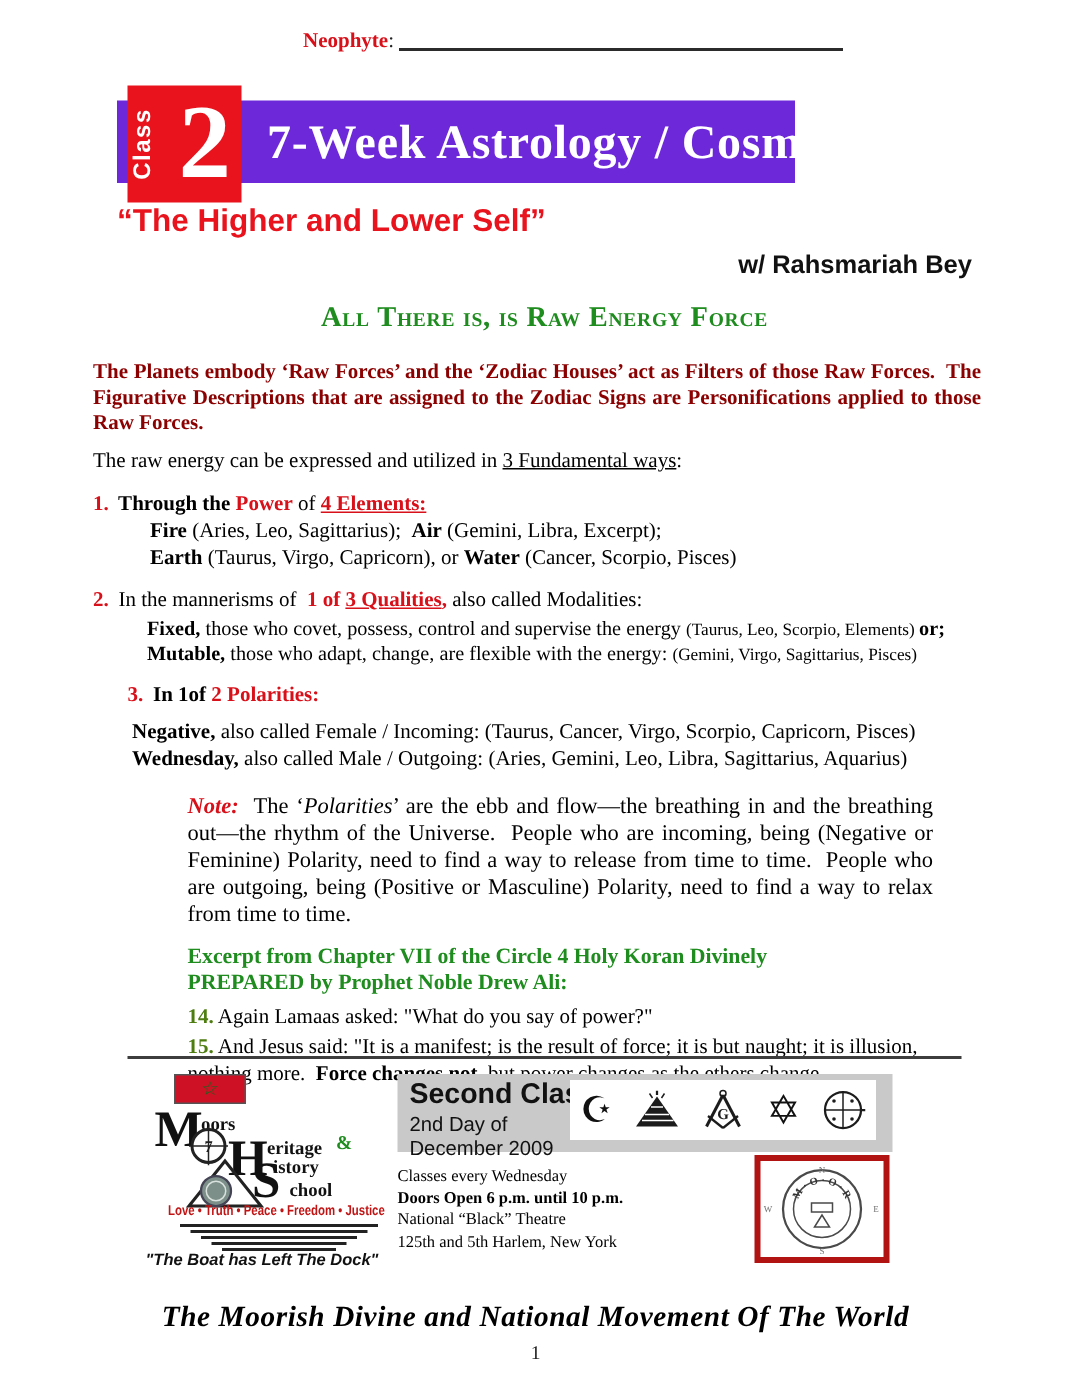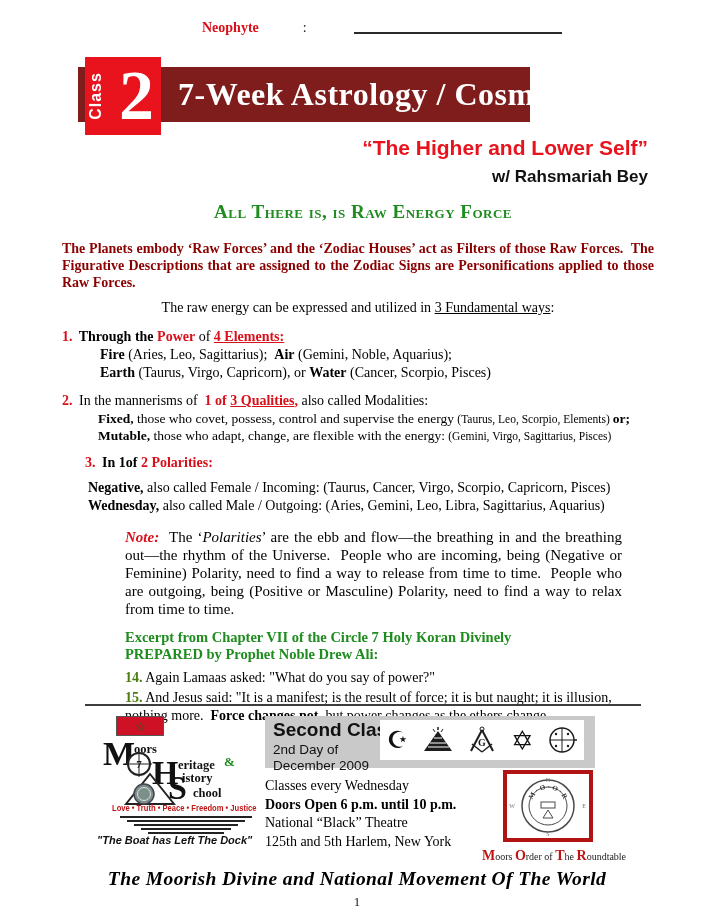--- a/index.html
+++ b/index.html
@@ -1,40 +1,40 @@
 <!DOCTYPE html>
 <html><head>
 <meta charset="utf-8">
 <style>
   html,body{margin:0;padding:0;background:#e9e9e9;}
   .page{position:relative;width:714px;height:924px;background:#ffffff;margin:0 auto;overflow:hidden;
         font-family:"Liberation Serif",serif;color:#000;}
   
-  .neo{position:absolute;left:202px;top:20px;width:360px;display:flex;align-items:flex-end;gap:44px;}
+  .neo{position:absolute;left:202px;top:20px;width:360px;display:flex;align-items:flex-end;}
   .neo-label{color:#d8101a;font-weight:bold;font-size:14px;}
   .neo-colon{font-size:14px;color:#222;}
   .neo-line{flex:1;border-bottom:2px solid #2b2b2b;margin-left:3px;margin-bottom:2px;}
-  .black-bar{position:absolute;left:78px;top:67px;width:452px;height:55px;background:#7f1d1d;}
+  .black-bar{position:absolute;left:78px;top:67px;width:452px;height:55px;background:#6d28d9;}
   .banner-title{color:#fff;font-weight:bold;font-size:32px;line-height:55px;padding-left:100px;
                 letter-spacing:.5px;white-space:nowrap;}
   .class-box{position:absolute;left:85px;top:57px;width:76px;height:78px;background:#e8131d;}
   .class-word{position:absolute;left:11px;top:39px;transform:translate(-50%,-50%) rotate(-90deg);
               color:#fff;font-family:"Liberation Sans",sans-serif;font-weight:bold;font-size:16px;
               letter-spacing:1px;white-space:nowrap;}
   .class-num{position:absolute;right:7px;top:0;color:#fff;font-weight:bold;font-size:70px;line-height:78px;}
-  .subtitle{position:absolute;left:78px;top:136px;width:570px;text-align:right;color:#e8131d;
+  .subtitle{position:absolute;left:78px;top:136px;width:570px;text-align:left;color:#e8131d;
             font-family:"Liberation Sans",sans-serif;font-weight:bold;font-size:21px;}
   .instructor{position:absolute;left:78px;top:167px;width:570px;text-align:right;color:#111;
               font-family:"Liberation Sans",sans-serif;font-weight:bold;font-size:17px;}
   .tagline{position:absolute;left:78px;top:201px;width:570px;text-align:center;color:#1e8c1e;
            font-weight:bold;font-size:19px;font-variant:small-caps;letter-spacing:.5px;}
   
   .content{position:absolute;left:62px;top:240px;width:592px;font-size:14px;line-height:1.28;}
   .lead{color:#8b0000;font-weight:bold;text-align:justify;line-height:1.22;margin:0 0 8px 0;}
-  .ways{margin:0 0 11px 0;text-align:center;}
+  .ways{margin:0 0 11px 0;}
   .b{font-weight:bold;}
   .i{font-style:italic;}
   .u{text-decoration:underline;}
   .red{color:#d8101a;}
   .green{color:#4d7c0f;}
   .num{margin-right:3px;}
   .item{margin-bottom:10px;}
   .sub1{margin-left:38px;}
   .sub2{margin-left:36px;white-space:nowrap;font-size:13.5px;}
   .paren-sm{font-size:11.5px;}
@@ -60,21 +60,21 @@
   .boat-quote{position:absolute;left:97px;top:834px;font-family:"Liberation Sans",sans-serif;
               font-weight:bold;font-style:italic;font-size:11px;color:#111;white-space:nowrap;}
   .sched{position:absolute;left:265px;top:716px;width:330px;height:52px;background:#c9c9c9;}
   .sched-text{position:absolute;left:8px;top:3px;font-family:"Liberation Sans",sans-serif;color:#111;
               line-height:1.2;}
   .sched-title{font-weight:bold;font-size:19px;}
   .sched-line{font-size:13.5px;}
   .symbols{position:absolute;left:380px;top:720px;width:204px;height:40px;background:#fff;
            display:flex;align-items:center;justify-content:space-around;}
   .sym-glyph{font-family:"DejaVu Sans",sans-serif;color:#111;line-height:1;}
-  .info{position:absolute;left:265px;top:777px;font-size:14px;line-height:1.33;color:#000;}
+  .info{position:absolute;left:265px;top:777px;font-size:11px;line-height:1.33;color:#000;}
   .moor-box{position:absolute;left:503px;top:770px;width:90px;height:72px;border:4px solid #b11212;
             background:#fff;box-sizing:border-box;}
   .rt{position:absolute;left:474px;top:846px;width:160px;text-align:center;white-space:nowrap;color:#222;}
   .rt-big{color:#c11414;font-weight:bold;font-size:14px;}
   .rt-sm{font-size:10px;}
   .movement{position:absolute;left:0;top:868px;width:714px;text-align:center;font-weight:bold;
             font-style:italic;font-size:19.5px;letter-spacing:.4px;color:#000;}
   .pagenum{position:absolute;left:0;top:894px;width:714px;text-align:center;font-size:13px;color:#222;}
   svg{display:block;}
 </style>
@@ -100,38 +100,38 @@
   <div class="instructor">w/ Rahsmariah Bey</div>
   <div class="tagline">All There is, is Raw Energy Force</div>
 
   <div class="content">
     <p class="lead">The Planets embody ‘Raw Forces’ and the ‘Zodiac Houses’ act as Filters of those Raw Forces.&nbsp; The Figurative Descriptions that are assigned to the Zodiac Signs are Personifications applied to those Raw Forces.</p>
 
     <p class="ways"><span>The raw energy can be expressed and utilized in </span><span class="u">3 Fundamental ways</span><span>:</span></p>
 
     <div class="item">
       <div><span class="red b num">1.</span><span class="b"> Through the </span><span class="red b">Power</span><span> of </span><span class="red b u">4 Elements:</span></div>
-      <div class="sub1"><span class="b">Fire</span><span> (Aries, Leo, Sagittarius);&nbsp; </span><span class="b">Air</span><span> (Gemini, Noble, Aquarius);</span></div>
+      <div class="sub1"><span class="b">Fire</span><span> (Aries, Leo, Sagittarius);&nbsp; </span><span class="b">Air</span><span> (Gemini, Libra, Excerpt);</span></div>
       <div class="sub1"><span class="b">Earth</span><span> (Taurus, Virgo, Capricorn), or </span><span class="b">Water</span><span> (Cancer, Scorpio, Pisces)</span></div>
     </div>
 
     <div class="item">
       <div><span class="red b num">2.</span><span> In the mannerisms of&nbsp; </span><span class="red b">1 of </span><span class="red b u">3 Qualities</span><span class="red b">,</span><span> also called Modalities:</span></div>
       <div class="sub2"><span class="b">Fixed,</span><span> those who covet, possess, control and supervise the energy </span><span class="paren-sm">(Taurus, Leo, Scorpio, Elements) </span><span class="b">or;</span></div>
       <div class="sub2"><span class="b">Mutable,</span><span> those who adapt, change, are flexible with the energy: </span><span class="paren-sm">(Gemini, Virgo, Sagittarius, Pisces)</span></div>
     </div>
 
     <div class="item3line"><span class="red b num">3.</span><span class="b"> In 1of </span><span class="red b">2 Polarities:</span></div>
     <div class="polar"><span class="b">Negative,</span><span> also called Female / Incoming: (Taurus, Cancer, Virgo, Scorpio, Capricorn, Pisces)</span></div>
     <div class="polar"><span class="b">Wednesday,</span><span> also called Male / Outgoing: (Aries, Gemini, Leo, Libra, Sagittarius, Aquarius)</span></div>
 
     <div class="note"><span class="red b i">Note:</span><span>&nbsp; The ‘</span><span class="i">Polarities</span><span>’ are the ebb and flow—the breathing in and the breathing out—the rhythm of the Universe.&nbsp; People who are incoming, being (Negative or Feminine) Polarity, need to find a way to release from time to time.&nbsp; People who are outgoing, being (Positive or Masculine) Polarity, need to find a way to relax from time to time.</span></div>
 
     <div class="excerpt-h">
-      <div>Excerpt from Chapter VII of the Circle 7 Holy Koran Divinely</div>
+      <div>Excerpt from Chapter VII of the Circle 4 Holy Koran Divinely</div>
       <div>PREPARED by Prophet Noble Drew Ali:</div>
     </div>
     <div class="verse"><span class="green b">14.</span><span> Again Lamaas asked: "What do you say of power?"</span></div>
     <div class="verse"><span class="green b">15.</span><span> And Jesus said: "It is a manifest; is the result of force; it is but naught; it is illusion, nothing more.&nbsp; </span><span class="b">Force changes not</span><span>, but power changes as the ethers change.</span></div>
   </div>
 
   <div class="divider"></div>
 
   <div class="flag">
       <span class="flag-star">☆</span>
@@ -220,18 +220,17 @@
         </defs>
       <text font-size="7" font-weight="bold" fill="#333" font-family="Liberation Serif,serif"><textPath href="#arcTop" startOffset="12%">M · O · O · R</textPath></text>
       <rect x="34" y="28" width="14" height="6" fill="none" stroke="#4a4a4a" stroke-width="1"></rect>
       <path d="M36 44 L41 36 L46 44 Z" fill="none" stroke="#4a4a4a" stroke-width="1"></path>
       <text x="41" y="8" text-anchor="middle" font-size="6" fill="#777" font-family="Liberation Serif,serif">N</text>
       <text x="77" y="34" text-anchor="middle" font-size="6" fill="#777" font-family="Liberation Serif,serif">E</text>
       <text x="41" y="62" text-anchor="middle" font-size="6" fill="#777" font-family="Liberation Serif,serif">S</text>
       <text x="5" y="34" text-anchor="middle" font-size="6" fill="#777" font-family="Liberation Serif,serif">W</text>
     </svg>
   </div>
-  <div class="rt"><span class="rt-big">M</span><span class="rt-sm">oors </span><span class="rt-big">O</span><span class="rt-sm">rder of </span><span class="rt-big">T</span><span class="rt-sm">he </span><span class="rt-big">R</span><span class="rt-sm">oundtable</span></div>
 
   <div class="movement">The Moorish Divine and National Movement Of The World</div>
   <div class="pagenum">1</div>
 
 </div>
 
 </body></html>

